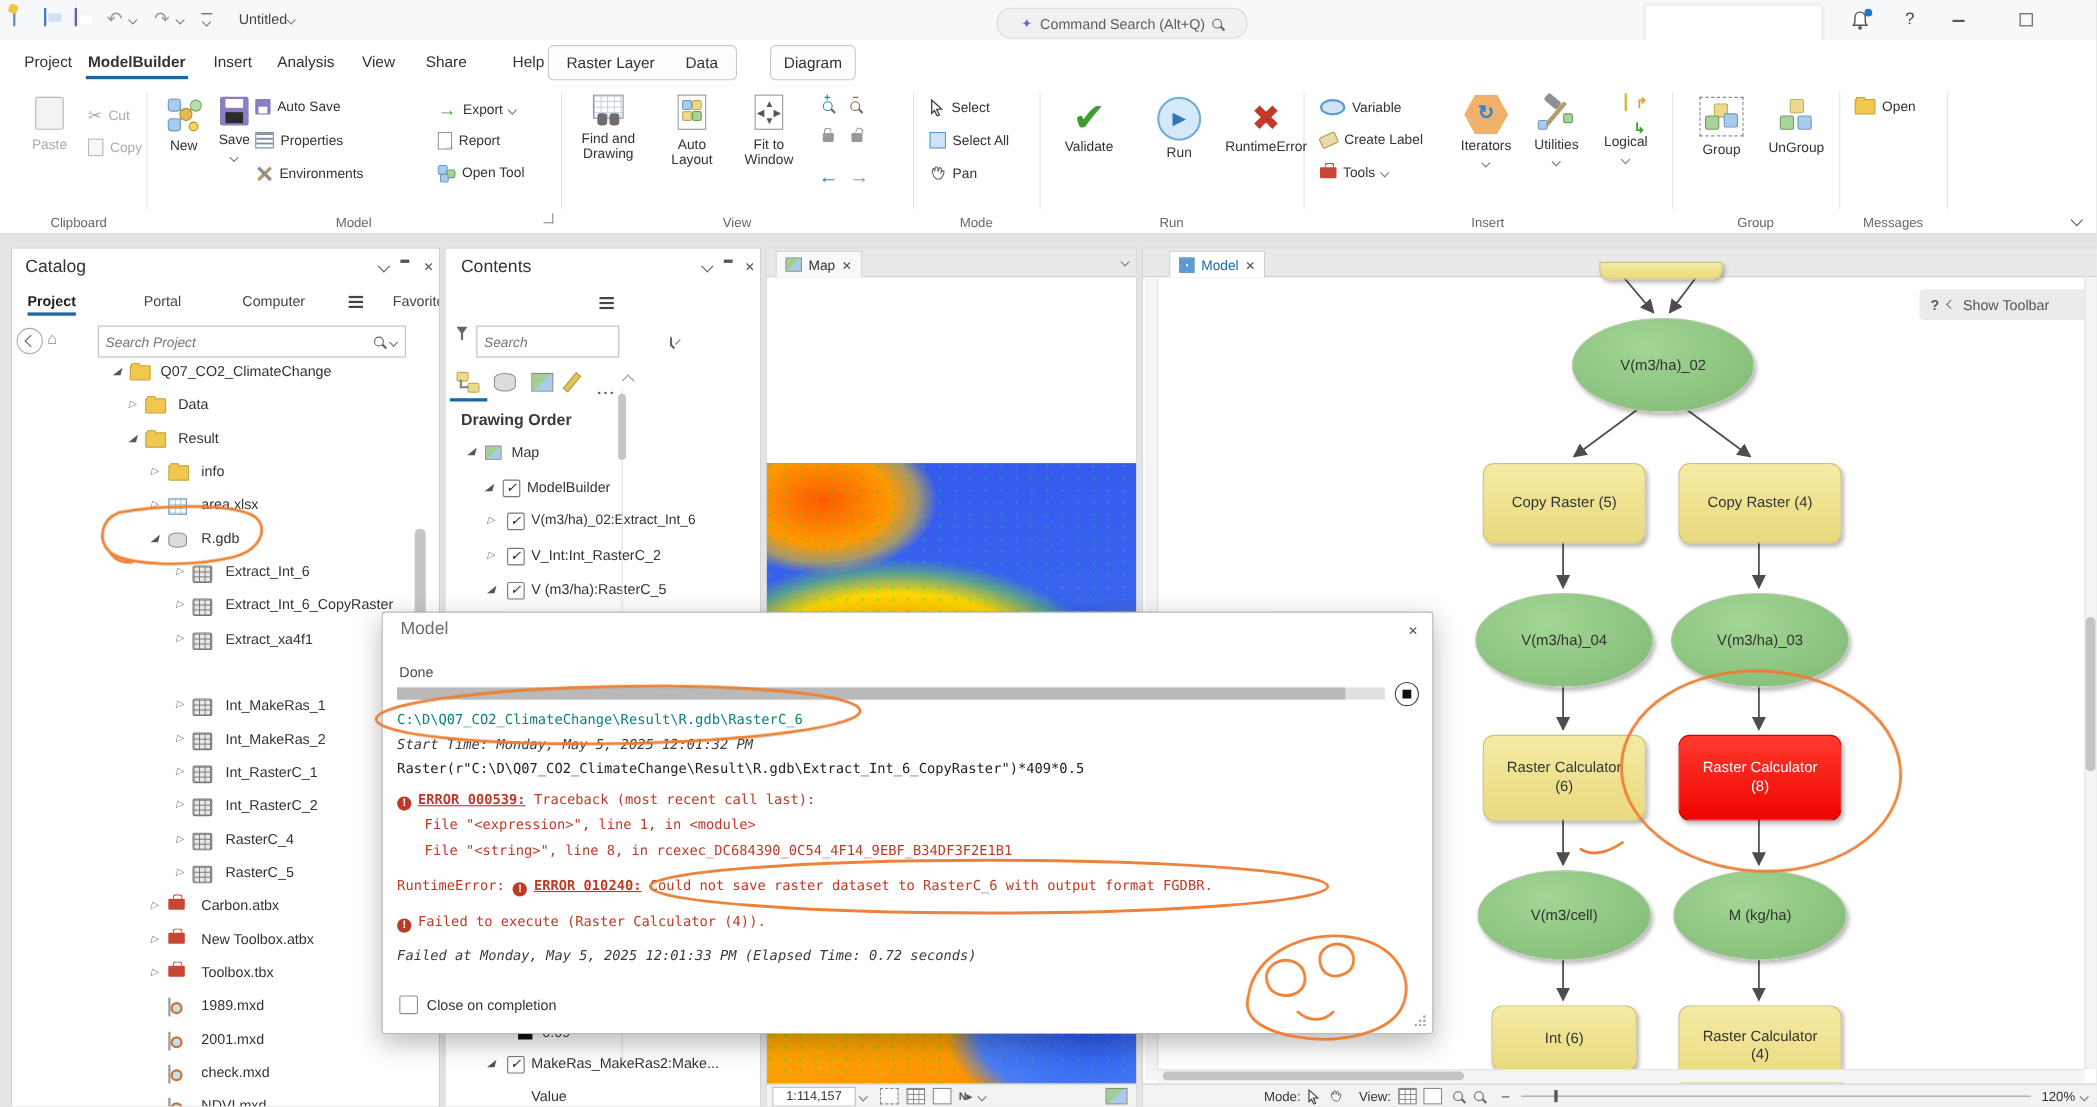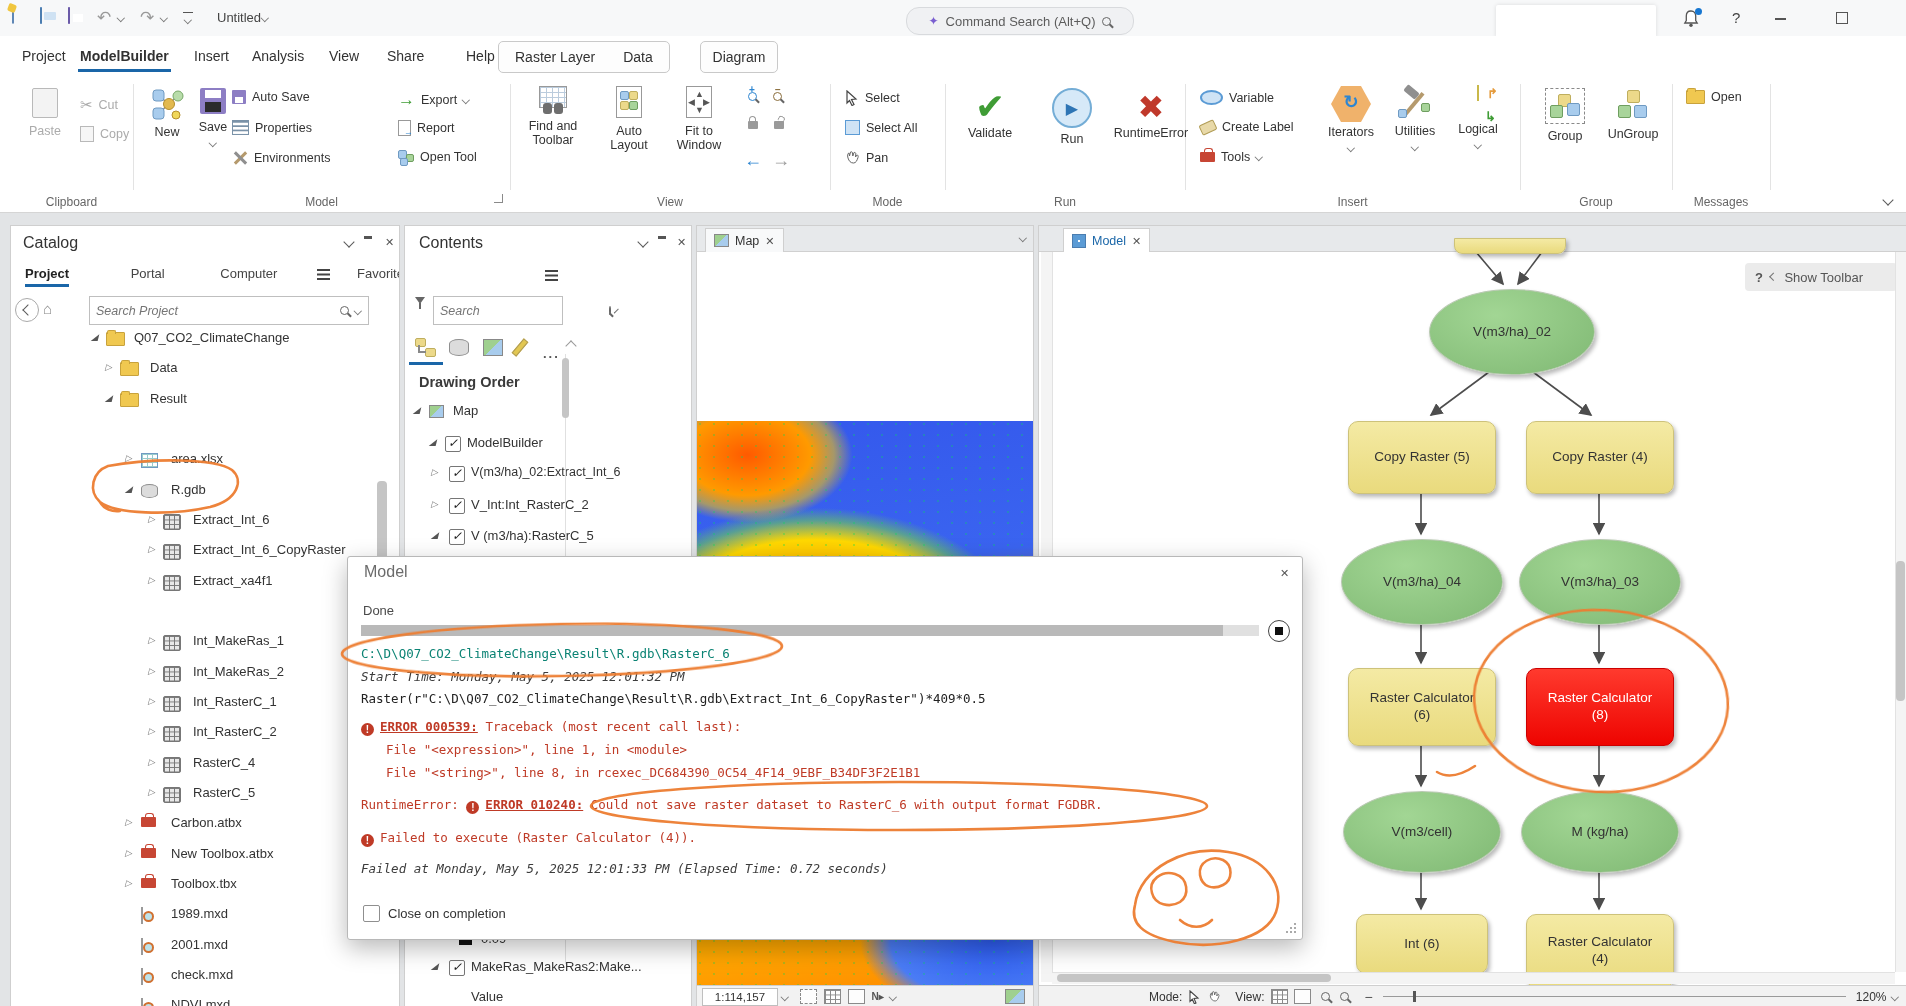--- a/index.html
+++ b/index.html
@@ -83,21 +83,21 @@
   .burger{width:13px;height:2px;background:#444;box-shadow:0 4.5px 0 #444,0 9px 0 #444;}
   .pin{width:2px;height:9px;background:#555;position:relative;}
   .pin::before{content:"";position:absolute;left:-3px;top:0;width:8px;height:3px;background:#555;}
   .ptab{font-size:13px;color:#444;position:relative;}
   .ptab.active{font-weight:bold;color:#222;}
   .ptab.active::after{content:"";position:absolute;left:0;right:0;bottom:-6px;height:3px;background:#1a66a8;}
   .sbox{background:#fff;border:1px solid #bfbfbf;display:flex;align-items:center;}
   .sbox input{border:none;outline:none;flex:1;font-style:italic;color:#777;font-size:12.5px;font-family:"Liberation Sans",sans-serif;background:transparent;padding:0 6px;}
   .fun{width:0;height:0;border-left:5px solid transparent;border-right:5px solid transparent;border-top:7px solid #666;position:relative;}
   .fun::after{content:"";position:absolute;left:-1px;top:-1px;width:2px;height:6px;background:#666;}
-  .crow{position:absolute;left:0;width:100%;height:28px;}
+  .crow{position:absolute;left:12px;width:100%;height:28px;}
   .crow .exp{position:absolute;top:7px;font-size:9px;color:#777;}
   .exp.o::before{content:"◢";color:#555;}
   .exp.c::before{content:"▷";}
   .crow .lbl{position:absolute;top:5px;font-size:13px;color:#333;white-space:nowrap;}
   .ic{position:absolute;top:7px;}
   .gdbic{width:15px;height:12px;background:#dcdcdc;border:1px solid #8f8f8f;border-radius:50% / 28%;}
   .rastic{width:16px;height:14px;background:#e8e8e8;border:1px solid #777;
     background-image:linear-gradient(#777 1px,transparent 1px),linear-gradient(90deg,#777 1px,transparent 1px);background-size:5px 4.5px;border-radius:2px;}
   .xlsxic{width:15px;height:13px;background:#fff;border:1px solid #6f9ac2;background-image:linear-gradient(#9cc 1px,transparent 1px),linear-gradient(90deg,#9cc 1px,transparent 1px);background-size:5px 4px;}
   .mxdic{width:12px;height:15px;background:#fff;border:1px solid #999;position:relative;}
@@ -274,21 +274,21 @@
           <span class="sq b" style="position:absolute;left:2px;bottom:-2px;width:6px;height:6px"></span>
         </span>
       <span class="rlbl">Open Tool</span>
     </div>
     <div class="glabel" style="left:133px;width:377px">Model</div>
     <span class="ab" style="left:494px;top:116px;width:8px;height:8px;border:1.3px solid #8a8a8a;border-top:none;border-left:none"></span>
 
     <div class="bigbtn" style="left:522px;top:8px;width:62px">
       <span class="pagew" style="display:inline-block;width:26px;height:20px;background-image:linear-gradient(#bcd 1px,transparent 1px),linear-gradient(90deg,#bcd 1px,transparent 1px);background-size:6px 5px"></span>
       <div class="binoc" style="margin:-8px auto 0 auto"></div>
-      <div class="rlbl" style="margin-top:4px"><span>Find and</span><br><span>Toolbar</span></div>
+      <div class="rlbl" style="margin-top:4px"><span>Find and</span><br><span>Drawing</span></div>
     </div>
     <div class="bigbtn" style="left:600px;top:8px;width:58px">
       <span class="pagew" style="display:inline-block;width:24px;height:30px">
         <span class="sq b" style="position:absolute;left:3px;top:4px;width:7px;height:7px"></span><span class="sq y" style="position:absolute;right:3px;top:4px;width:7px;height:7px"></span>
         <span class="sq y" style="position:absolute;left:3px;top:14px;width:7px;height:7px"></span><span class="sq g" style="position:absolute;right:3px;top:14px;width:7px;height:7px"></span>
       </span>
       <div class="rlbl" style="margin-top:3px"><span>Auto</span><br><span>Layout</span></div>
     </div>
     <div class="bigbtn" style="left:668px;top:8px;width:62px">
       <span class="pagew" style="display:inline-block;width:24px;height:30px">
@@ -440,20 +440,25 @@
     <div class="crow" style="top:129px">
         <i class="exp c" style="left:94px"></i>
         <i class="ic folder" style="left:109px"></i>
         <span class="lbl" style="left:139px">Data</span>
       </div>
     <div class="crow" style="top:160px">
         <b class="selband" style="left:103px;right:14px"></b>
         <i class="exp o" style="left:94px"></i>
         <i class="ic folder" style="left:109px"></i>
         <span class="lbl" style="left:139px">Result</span>
+      </div>
+    <div class="crow" style="top:190px">
+        <i class="exp c" style="left:114px"></i>
+        <i class="ic folder" style="left:130px"></i>
+        <span class="lbl" style="left:160px">info</span>
       </div>
     <div class="crow" style="top:220px">
         <i class="exp c" style="left:114px"></i>
         <i class="ic xlsxic" style="left:130px"></i>
         <span class="lbl" style="left:160px">area.xlsx</span>
       </div>
     <div class="crow" style="top:251px">
         <i class="exp o" style="left:114px"></i>
         <i class="ic gdbic" style="left:130px"></i>
         <span class="lbl" style="left:160px">R.gdb</span>

